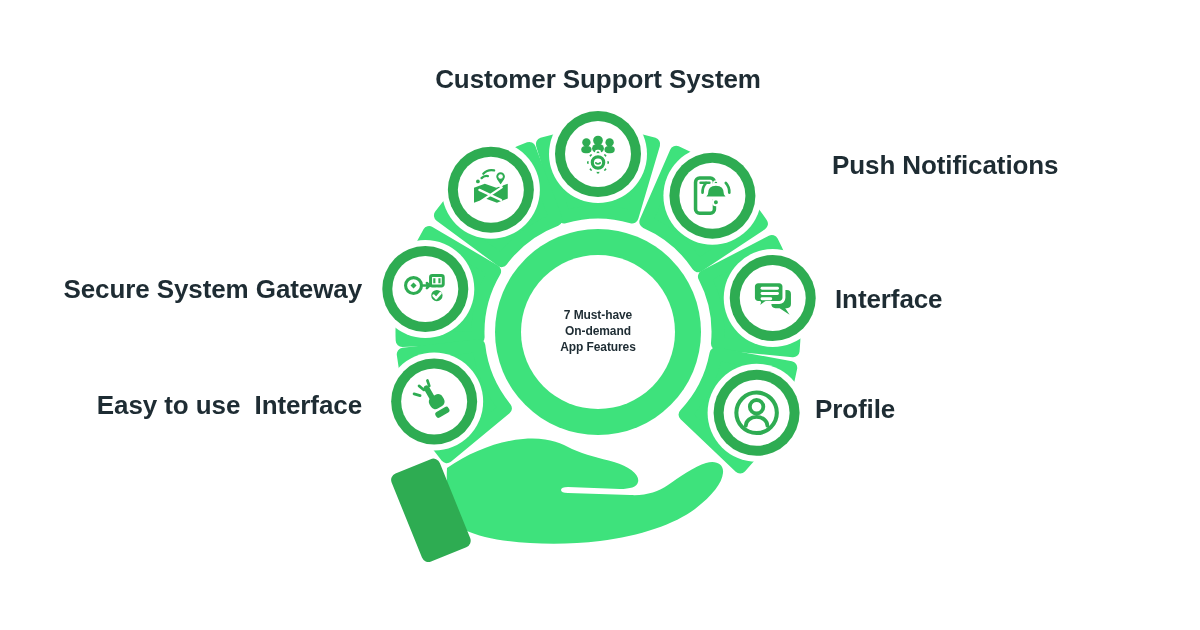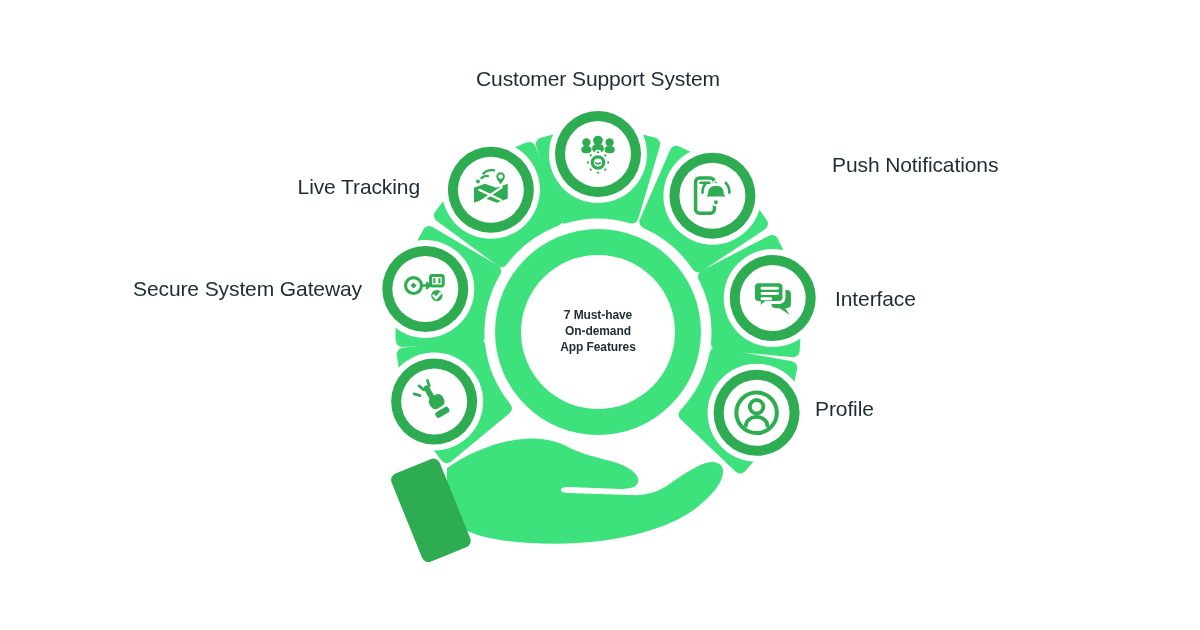--- a/index.html
+++ b/index.html
@@ -9,21 +9,21 @@
     --bg:#FFFFFF;
   }
   html,body{margin:0;padding:0;}
   body{
     width:1200px;height:630px;background:var(--bg);
     font-family:"Liberation Sans",sans-serif;overflow:hidden;
   }
   .stage{position:relative;width:1200px;height:630px;}
   .stage svg{position:absolute;left:0;top:0;}
   .feature-label{
-    position:absolute;font-weight:400;font-size:21px;line-height:26px;
+    position:absolute;font-weight:700;font-size:26px;line-height:26px;
     color:var(--text-dark);white-space:pre;letter-spacing:-0.1px;
   }
   .feature-label.align-center{text-align:center;}
   .feature-label.align-right{text-align:right;}
   .center-title{
     position:absolute;left:598px;top:332px;transform:translate(-50%,-50%);
     width:170px;text-align:center;font-weight:700;font-size:12px;
     line-height:1.32;color:var(--text-dark);white-space:pre-line;letter-spacing:-0.1px;
   }
   .palm{fill:var(--bright-green);}
@@ -180,15 +180,15 @@
   </svg>
 
   <div class="center-title">7 Must-have
 On-demand
 App Features</div>
 
   <div class="feature-label align-center" style="left:380px;top:66px;width:436px;">Customer Support System</div>
   <div class="feature-label" style="left:797px;top:152px;margin-left:35px;">Push Notifications</div>
   <div class="feature-label" style="left:835px;top:286px;">Interface</div>
   <div class="feature-label" style="left:815px;top:396px;">Profile</div>
-  <div class="feature-label align-right" style="right:780px;top:174px;">Live Tracking</div>
   <div class="feature-label align-right" style="right:838px;top:276px;">Secure System Gateway</div>
+  <div class="feature-label align-right" style="right:838px;top:392px;">Easy to use  Interface</div>
 </div>
 
 </body></html>

